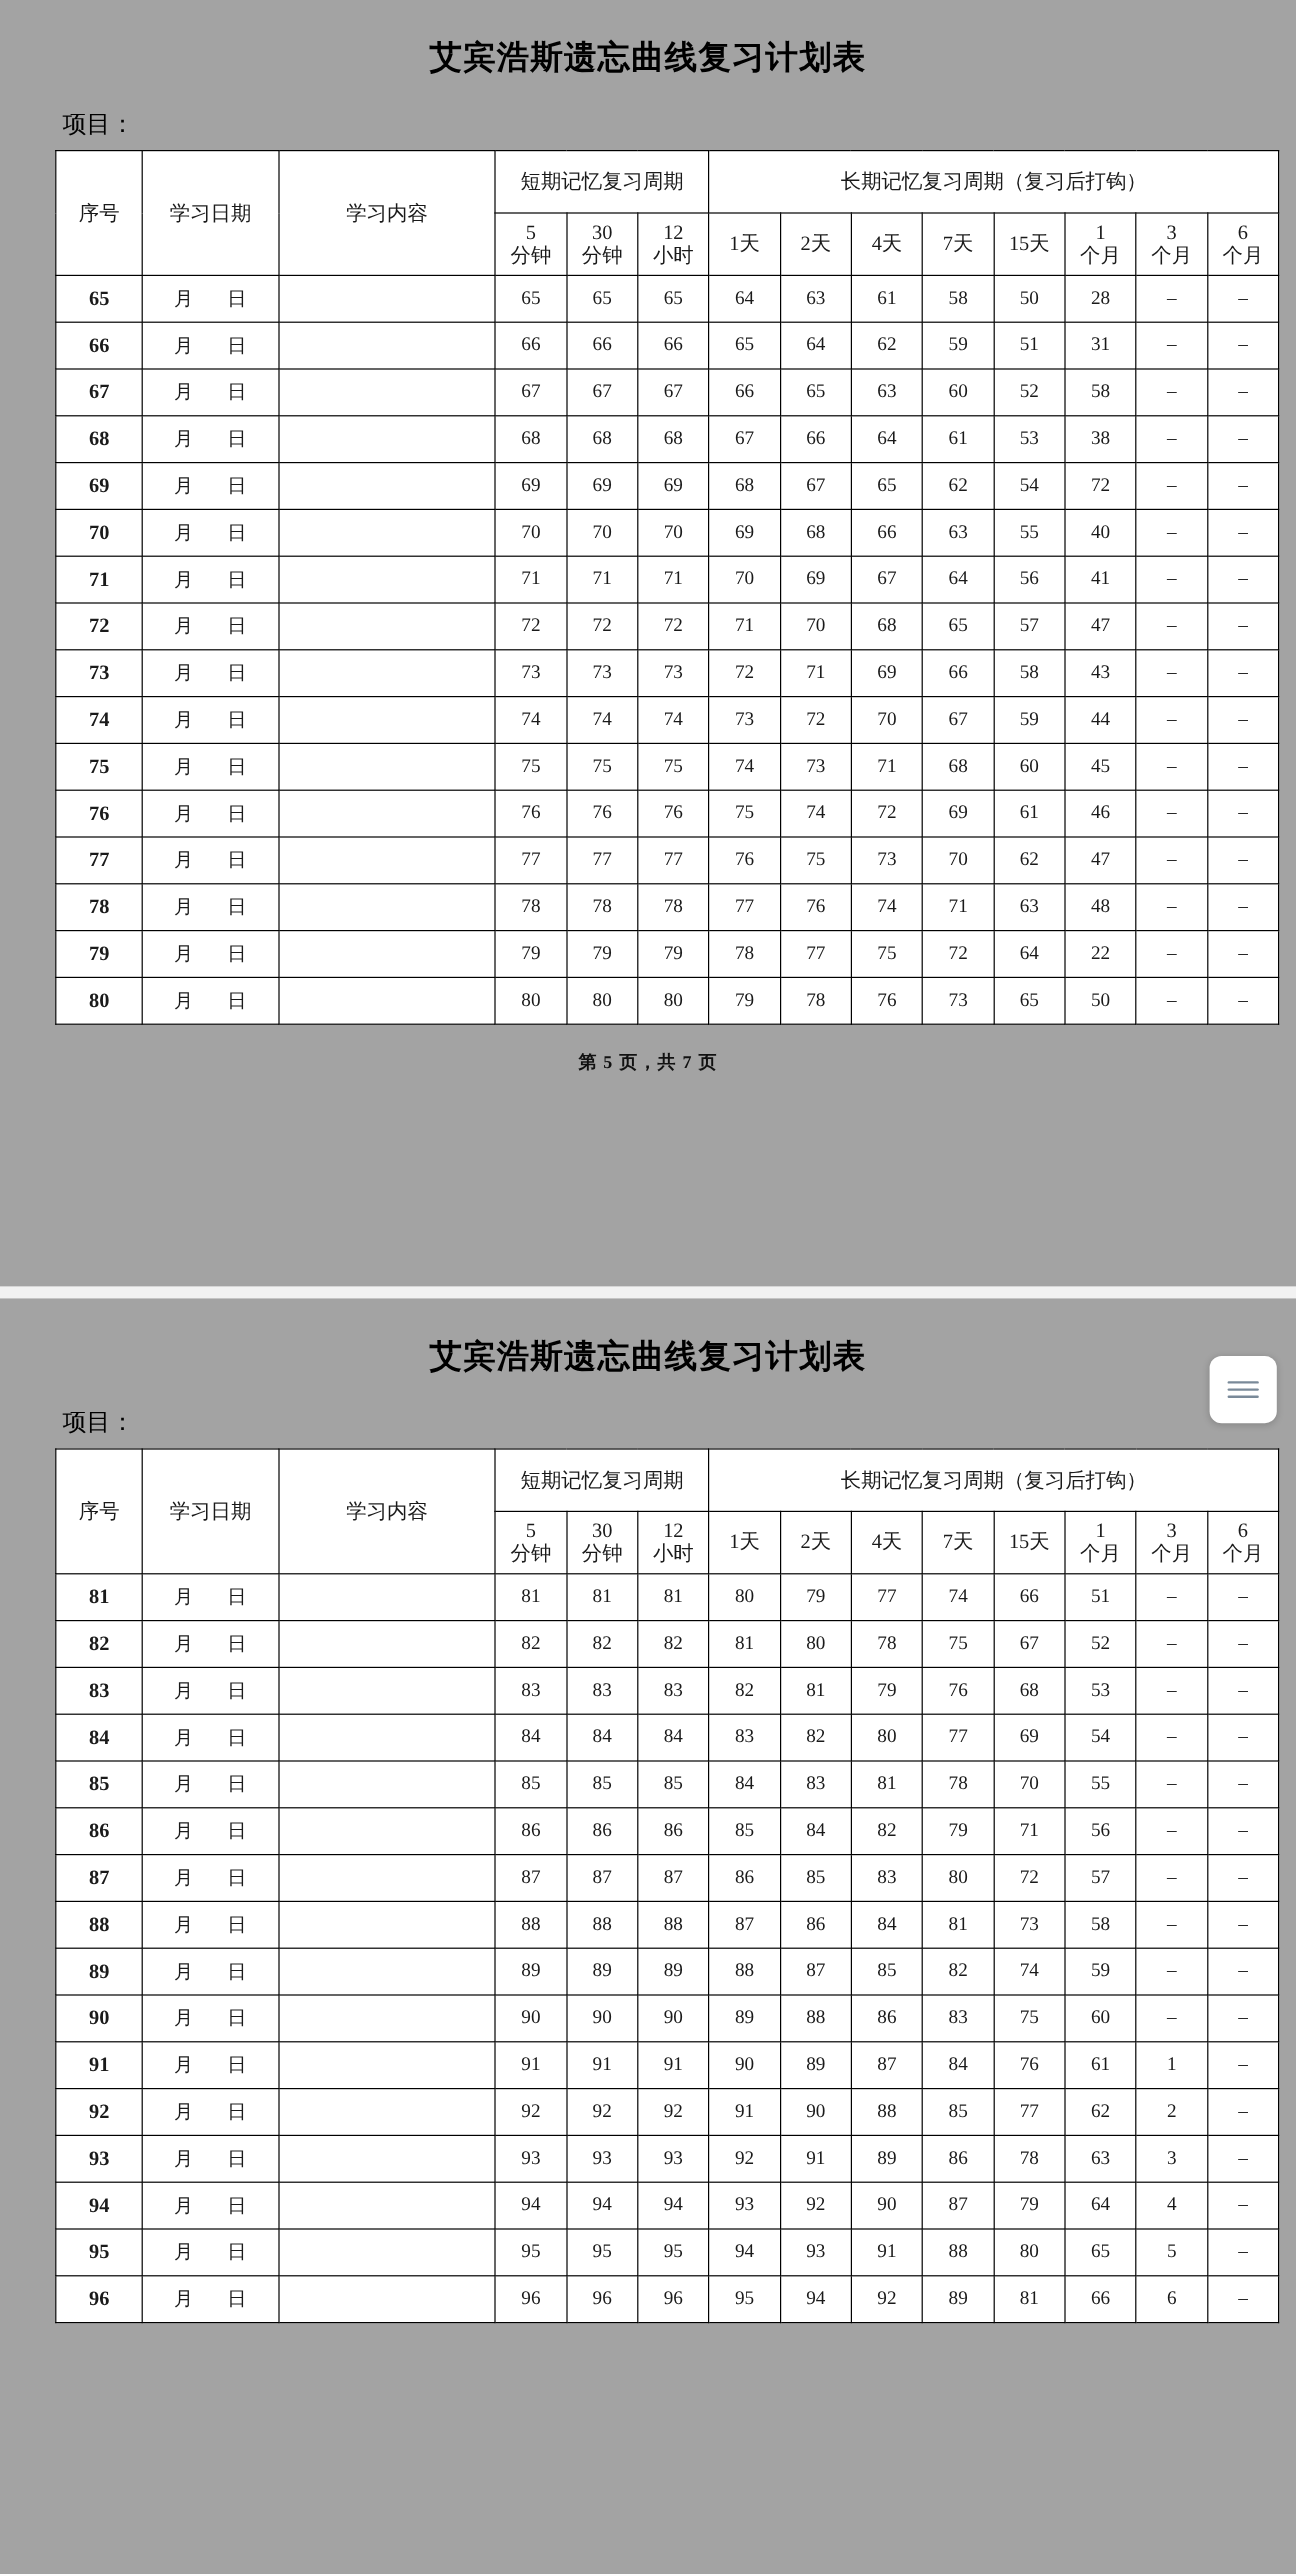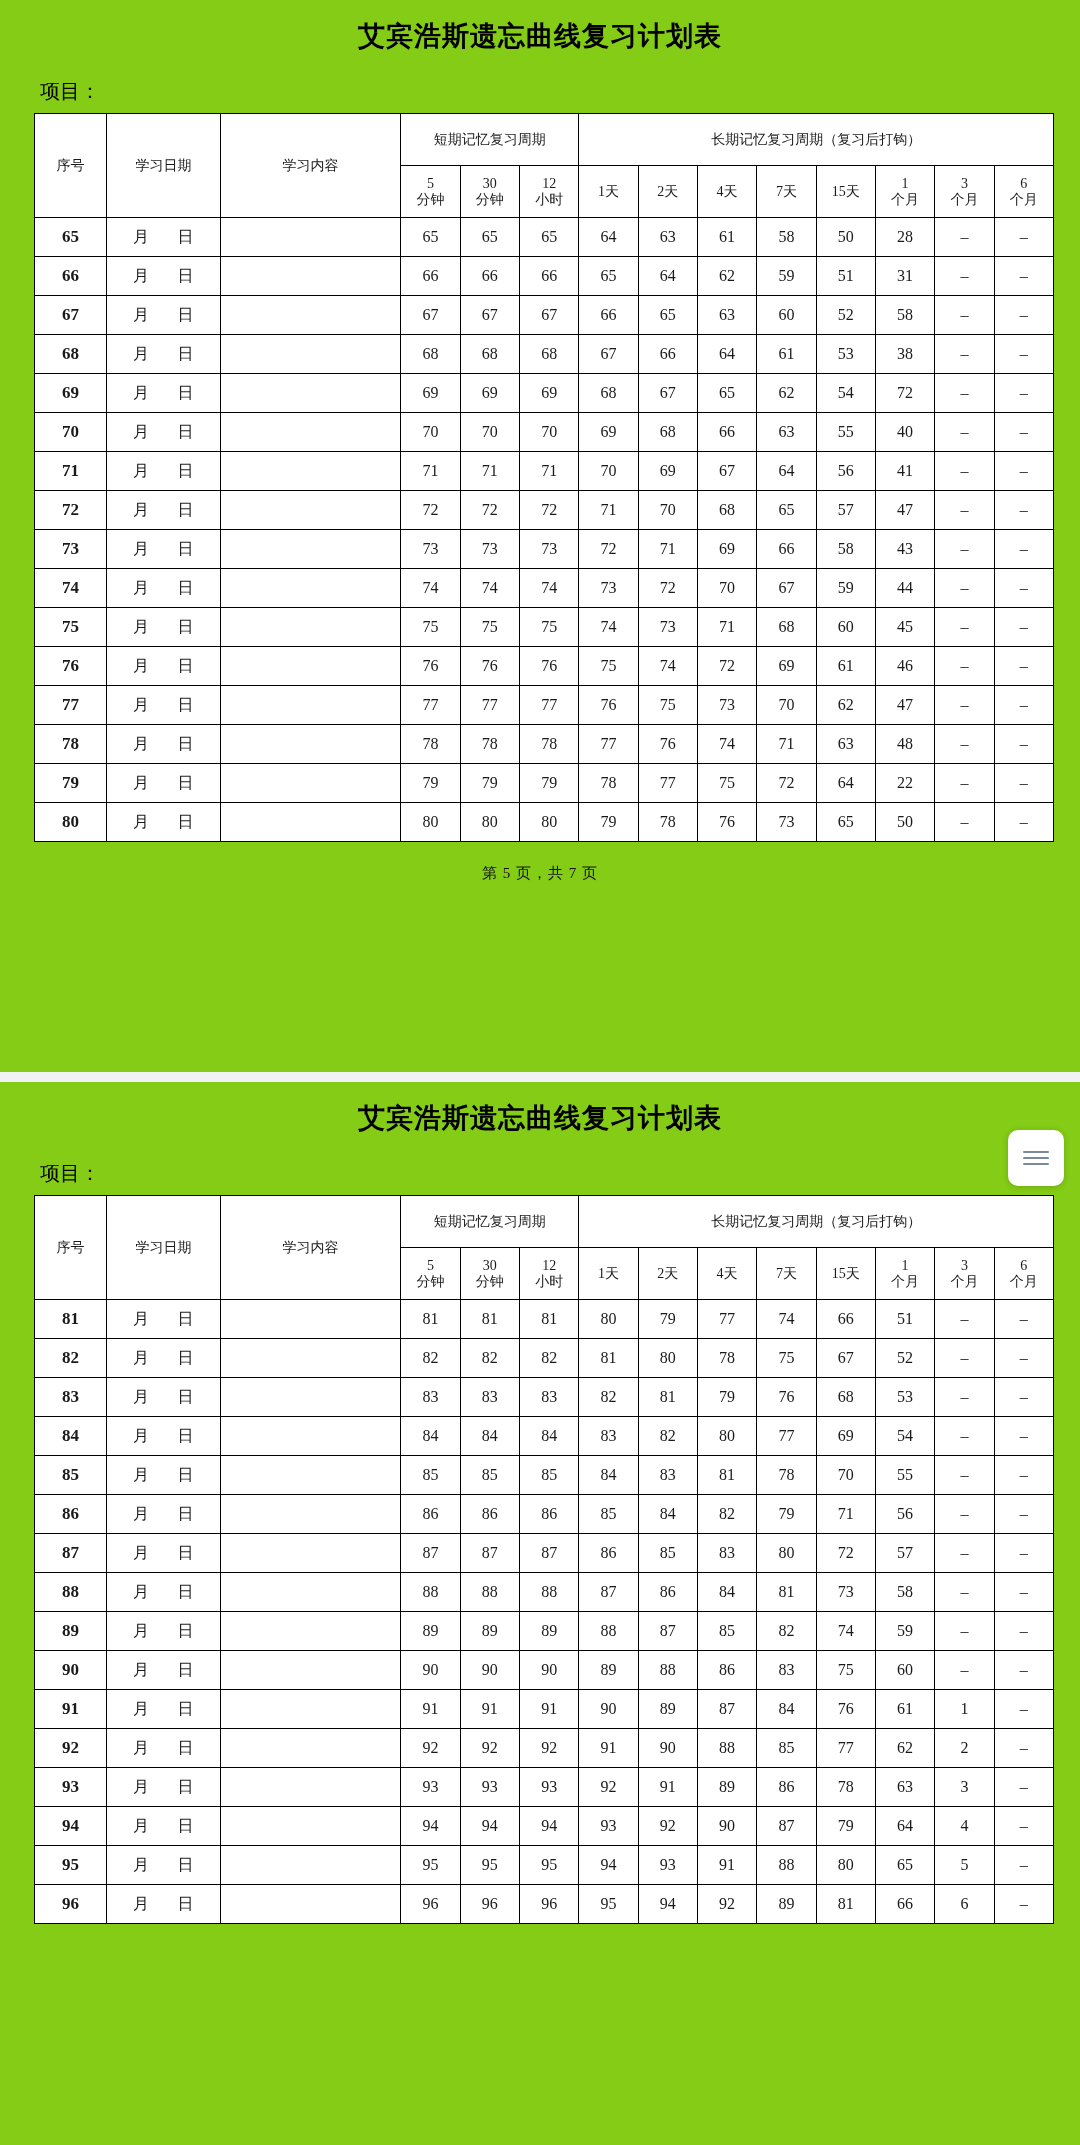--- a/index.html
+++ b/index.html
@@ -8,23 +8,23 @@
     background: #ffffff;
     font-family: "Liberation Serif", "DejaVu Serif", serif;
   }
   body {
     width: 1080px;
     min-height: 2145px;
     position: relative;
   }
   .page {
     width: 1080px;
-    background: #84cc16;
+    background: #a3a3a3;
     position: relative;
-    padding: 4px;
+    padding: 16px;
   }
   .page-1 { height: 1072px; }
   .page-2 { height: 1073px; }
   .page-gap {
     width: 1080px;
     height: 10px;
     background: #f2f2f2;
   }
   .doc-title {
     text-align: center;
@@ -50,21 +50,21 @@
   }
   table.plan th, table.plan td {
     border: 1px solid #000;
     text-align: center;
     vertical-align: middle;
     color: #1a1a1a;
     font-family: "Liberation Serif", "DejaVu Serif", serif;
   }
   table.plan th {
     font-weight: normal;
-    font-size: 14px;
+    font-size: 17px;
     line-height: 1.12;
   }
   .th-group {
     height: 52px;
     font-size: 17px;
   }
   .th-rot {
     font-size: 17px;
   }
   .th-sub {
@@ -92,20 +92,21 @@
   .col-seq { width: 56px; }
   .col-date { width: 88px; }
   .col-content { width: 140px; }
   .col-n { width: 46px; }
   .page-footer {
     text-align: center;
     font-size: 15px;
     color: #111;
     margin-top: 22px;
     letter-spacing: 1px;
+    font-weight: bold;
   }
   .float-menu {
     position: absolute;
     right: 16px;
     top: 1130px;
     width: 56px;
     height: 56px;
     background: #ffffff;
     border-radius: 10px;
     box-shadow: 0 1px 6px rgba(0,0,0,0.18);

